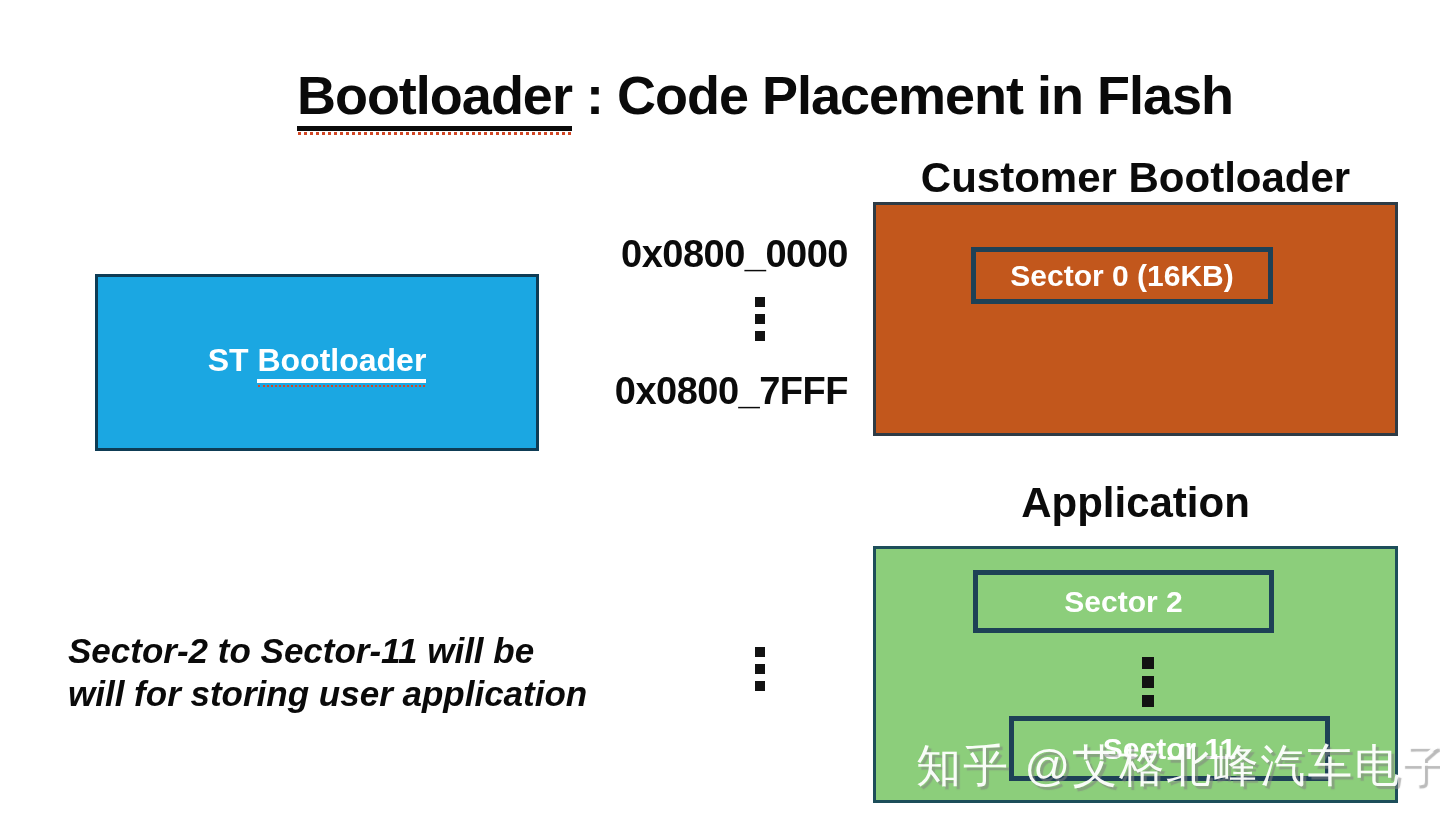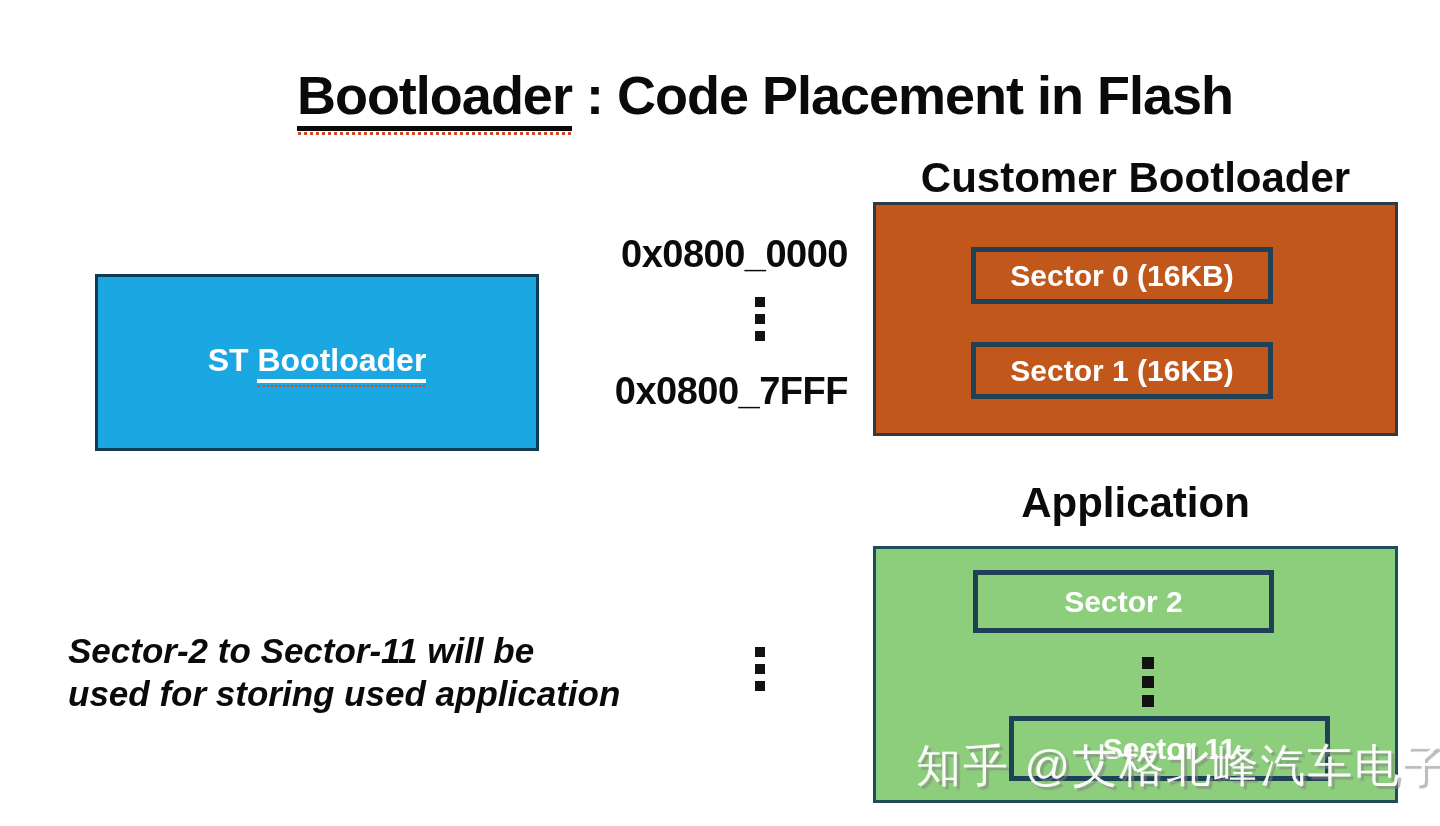--- a/index.html
+++ b/index.html
@@ -214,21 +214,20 @@
     <span></span>
     <span></span>
   </div>
 
   <div class="addr addr-2">0x0800_7FFF</div>
 
   <div class="region-label cb-label">Customer Bootloader</div>
 
   <div class="flash-box orange-box">
     <div class="sector-box s0"><span>Sector 0 (16KB)</span></div>
-    <div class="sector-box s1"><span>Sector 1 (16KB)</span></div>
   </div>
 
   <div class="region-label app-label">Application</div>
 
   <div class="flash-box green-box">
     <div class="sector-box s2"><span>Sector 2</span></div>
 
     <div class="vdots vdots-2">
       <span></span>
       <span></span>
@@ -241,18 +240,18 @@
 
   <div class="vdots vdots-3">
     <span></span>
     <span></span>
     <span></span>
   </div>
 
 
   <div class="note">
     <span class="note-line">Sector-2 to Sector-11 will be</span>
-    <span class="note-line">used for storing used application</span>
+    <span class="note-line">will for storing user application</span>
   </div>
 
   <div class="watermark">知乎 @艾格北峰汽车电子</div>
 
 </div>
 
 </body></html>

